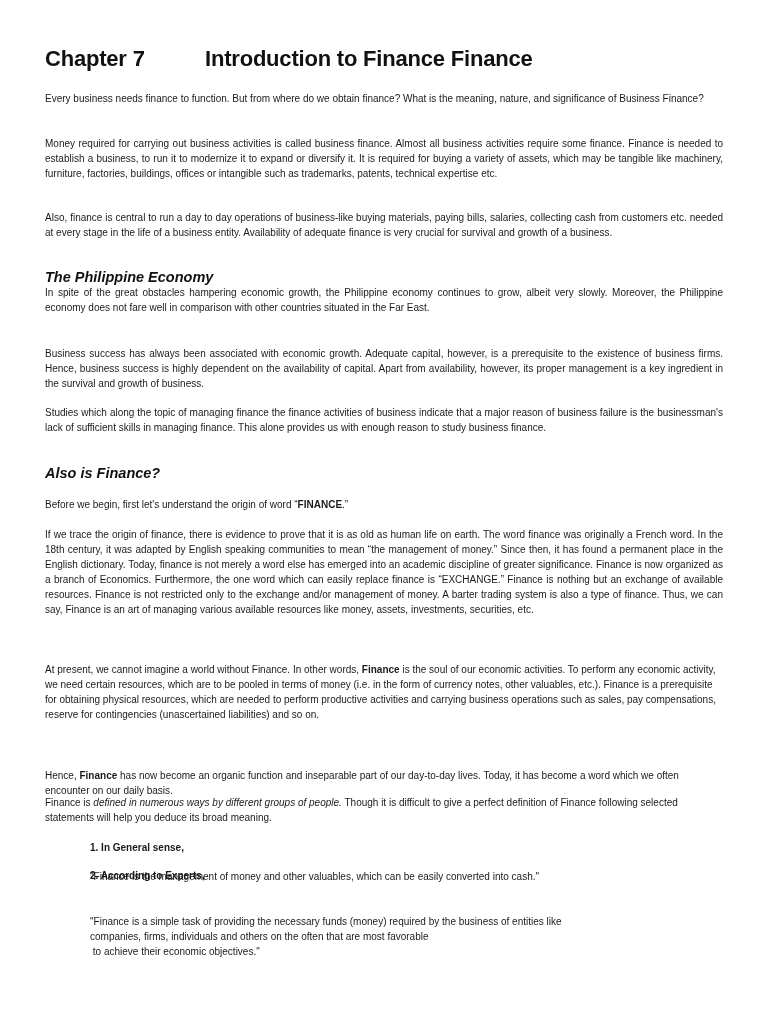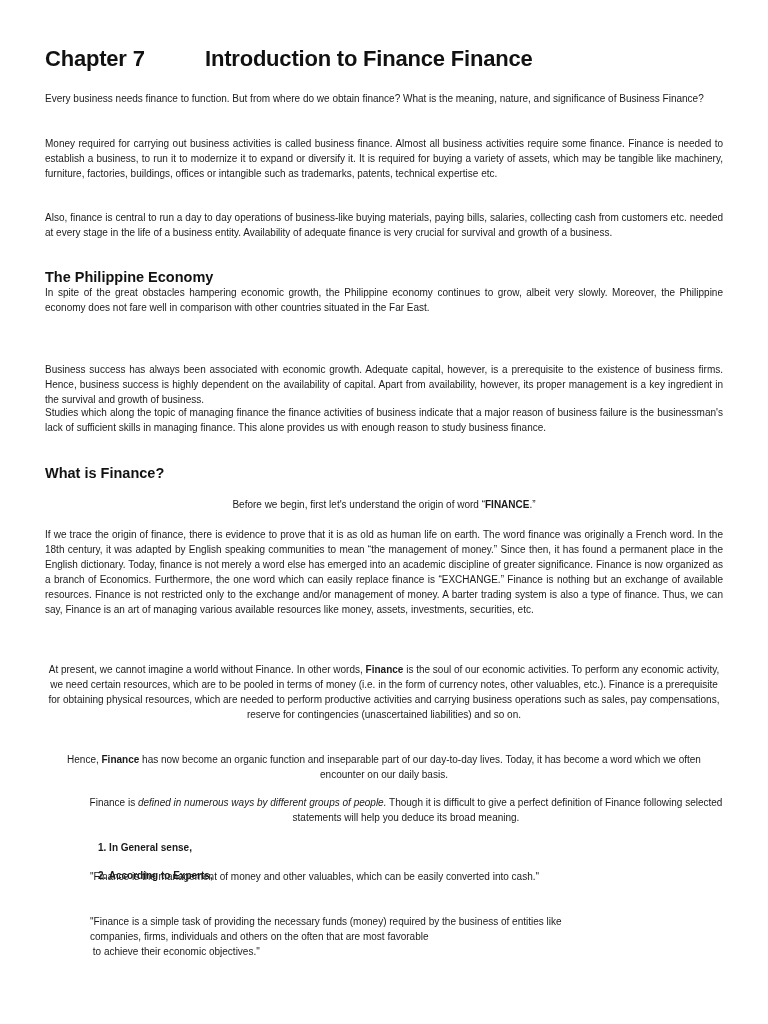--- a/index.html
+++ b/index.html
@@ -14,57 +14,57 @@
       position: absolute; top: 46px; left: 0;
       font-size: 22px; font-weight: bold; color: #111;
       white-space: nowrap; letter-spacing: -0.2px;
     }
     .chapter-num { display: inline-block; width: 160px; }
     p, .h2, .item-head, .quote {
       position: absolute; left: 0; margin: 0;
       font-size: 10px; line-height: 15px;
     }
     p { width: 678px; text-align: justify; }
-    p.left { text-align: center; }
-    .h2 { font-size: 14.5px; font-weight: bold; color: #111; line-height: 18px; }
+    p.left { text-align: left; }
+    .h2 { font-size: 14.5px; font-weight: bold; color: #111; line-height: 18px; font-style: italic; }
     .indent { left: 45px; width: 633px; }
-    .item-head { font-weight: bold; margin-left: 8px; }
+    .item-head { font-weight: bold; }
     .quote { text-align: left; }
     b { font-weight: bold; }
     i { font-style: italic; }
   </style>
 </head>
 <body>
 
 <div class="page">
 
   <div class="chapter-title">
     <span class="chapter-num">Chapter 7</span><span>Introduction to Finance Finance</span>
   </div>
 
   <p style="top:91px;">Every business needs finance to function. But from where do we obtain finance? What is the meaning, nature, and significance of Business Finance?</p>
   <p style="top:136px;">Money required for carrying out business activities is called business finance. Almost all business activities require some finance. Finance is needed to establish a business, to run  it to modernize it to expand or diversify it. It is required for buying a variety of assets, which may be tangible like machinery, furniture, factories, buildings, offices or intangible such as trademarks, patents, technical expertise etc.</p>
   <p style="top:210px;">Also, finance is central to run a day to day operations of business-like buying materials, paying bills, salaries, collecting cash from customers etc. needed at every stage in the life of a business entity. Availability of adequate finance is very crucial for survival and growth of a business.</p>
 
   <div class="h2" style="top:268px;">The Philippine Economy</div>
   <p style="top:285px;">In spite of the great obstacles hampering economic growth, the Philippine economy continues to grow, albeit very slowly. Moreover, the Philippine economy does not fare well in comparison with other countries situated in the Far East.</p>
-  <p style="top:346px;margin-top:16px;">Business success has always been associated with economic growth. Adequate capital, however, is a prerequisite to the existence of business firms. Hence, business success is highly dependent on the availability of capital. Apart from availability, however, its proper management is a key ingredient in the survival and growth of business.</p>
+  <p style="top:346px;">Business success has always been associated with economic growth. Adequate capital, however, is a prerequisite to the existence of business firms. Hence, business success is highly dependent on the availability of capital. Apart from availability, however, its proper management is a key ingredient in the survival and growth of business.</p>
   <p style="top:405px;">Studies which along the topic of managing finance the finance activities of business indicate that a major reason of business failure is the businessman's lack of sufficient skills in managing finance. This alone provides us with enough reason to study business finance.</p>
 
-  <div class="h2" style="top:464px;">What is Finance?</div>
+  <div class="h2" style="top:464px;">Also is Finance?</div>
 
   <p class="left" style="top:497px;"><span>Before we begin, first let's understand the origin of word “</span><b>FINANCE</b><span>.”</span></p>
 
   <p style="top:527px;">If we trace the origin of finance, there is evidence to prove that it is as old as human life on earth. The word finance was originally a French word. In the 18th century, it was adapted by English speaking communities to mean “the management of money.” Since then, it has found a permanent place in the English dictionary. Today, finance is not merely a word else has emerged into an academic discipline of greater significance. Finance is now organized as a branch of Economics. Furthermore, the one word which can easily replace finance is “EXCHANGE.” Finance is nothing but an exchange of available resources. Finance is not restricted only to the exchange and/or management of money. A barter trading system is also a type of finance. Thus, we can say, Finance is an art of managing various available resources like money, assets, investments, securities, etc.</p>
 
   <p class="left" style="top:662px;"><span>At present, we cannot imagine a world without Finance. In other words, </span><b>Finance</b><span> is the soul of our economic activities. To perform any economic activity, we need certain resources, which are to be pooled in terms of money (i.e. in the form of currency notes, other valuables, etc.). Finance is a prerequisite for obtaining physical resources, which are needed to perform productive activities and carrying business operations such as sales, pay compensations, reserve for contingencies (unascertained liabilities) and so on.</span></p>
 
-  <p class="left" style="top:752px;"><span>Hence, </span><b>Finance</b><span> has now become an organic function and inseparable part of our day-to-day lives. Today, it has become a word which we often encounter on our daily basis.</span></p>
+  <p class="left" style="top:768px;"><span>Hence, </span><b>Finance</b><span> has now become an organic function and inseparable part of our day-to-day lives. Today, it has become a word which we often encounter on our daily basis.</span></p>
 
-  <p class="left" style="top:795px;margin-left:22px;"><span>Finance is </span><i>defined in numerous ways by different groups of people.</i><span> Though it is difficult to give a perfect definition of Finance following selected statements will help you deduce its broad meaning.</span></p>
+  <p class="left" style="top:795px;"><span>Finance is </span><i>defined in numerous ways by different groups of people.</i><span> Though it is difficult to give a perfect definition of Finance following selected statements will help you deduce its broad meaning.</span></p>
 
   <div class="item-head indent" style="top:840px;">1. In General sense,</div>
   <div class="quote indent" style="top:869px;">"Finance is the management of money and other valuables, which can be easily converted into cash."</div>
 
   <div class="item-head indent" style="top:868px;">2. According to Experts,</div>
   <div class="quote indent" style="top:914px;">"Finance is a simple task of providing the necessary funds (money) required by the business of entities like</div>
   <div class="quote indent" style="top:929px;">companies, firms, individuals and others on the often that are most favorable</div>
   <div class="quote indent" style="top:944px; white-space:pre;"> to achieve their economic objectives."</div>
 
 </div>

